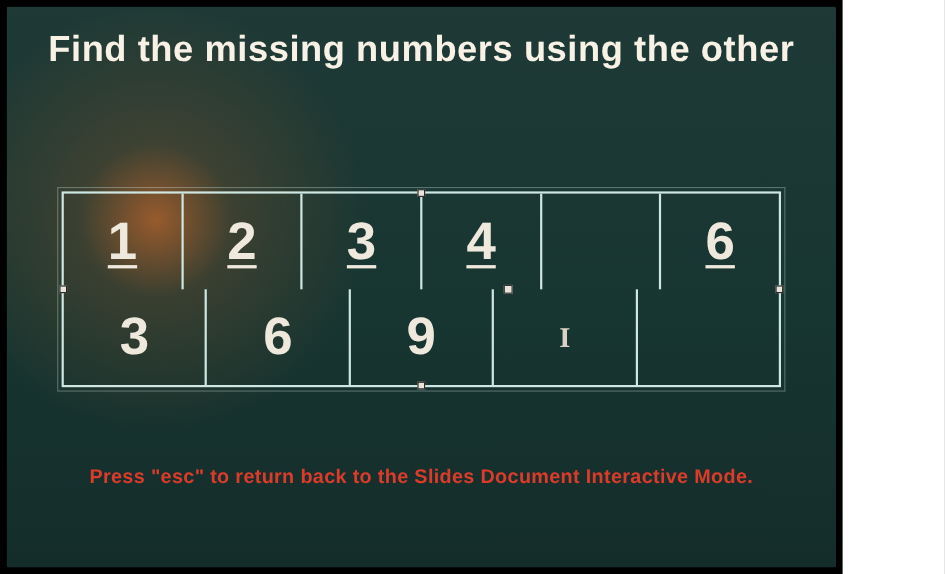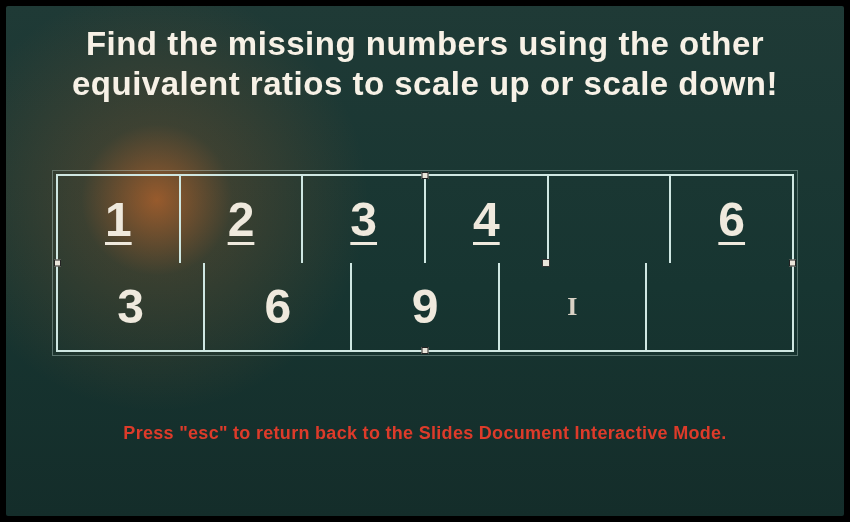--- a/index.html
+++ b/index.html
@@ -5,21 +5,21 @@
   html, body {
     margin: 0;
     padding: 0;
     width: 859px;
     height: 522px;
     overflow: hidden;
     font-family: "Arial Rounded MT Bold", "Helvetica Rounded", Arial, sans-serif;
   }
   .screen {
     position: relative;
-    width: 850px;
+    width: 766px;
     height: 522px;
     background: #000;
     box-sizing: border-box;
     padding: 6px;
   }
   .slide {
     position: relative;
     width: 100%;
     height: 100%;
     background:
@@ -109,21 +109,20 @@
   }
 </style>
 </head>
 <body>
 
 <div class="screen">
   <div class="slide">
 
     <div class="title">
       <span>Find the missing numbers using the other</span><br>
-      <span>equivalent ratios to scale up or scale down!</span>
     </div>
 
     <div class="table-wrap">
       <div class="handle h-top"></div>
       <div class="handle h-bottom"></div>
       <div class="handle h-left"></div>
       <div class="handle h-right"></div>
       <div class="row-mid-handle"></div>
 
       <div class="trow">

